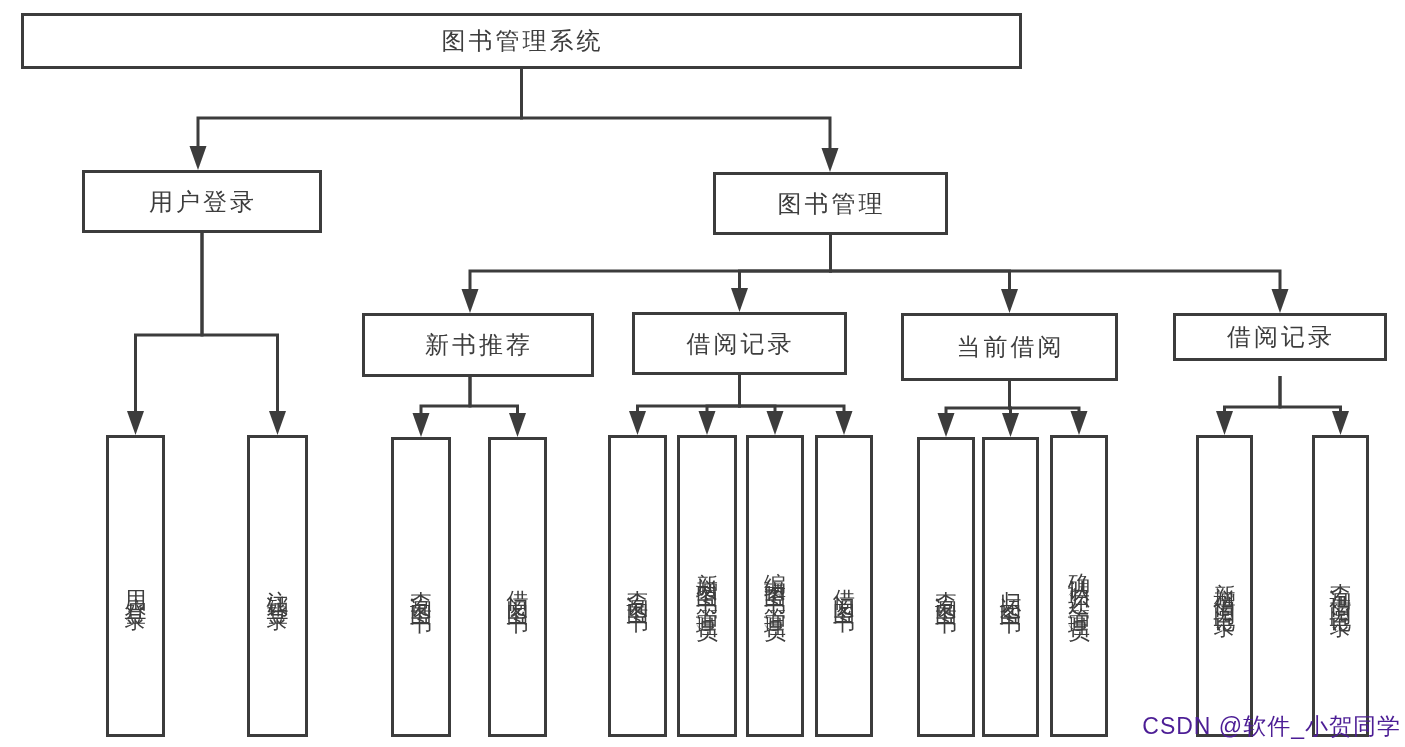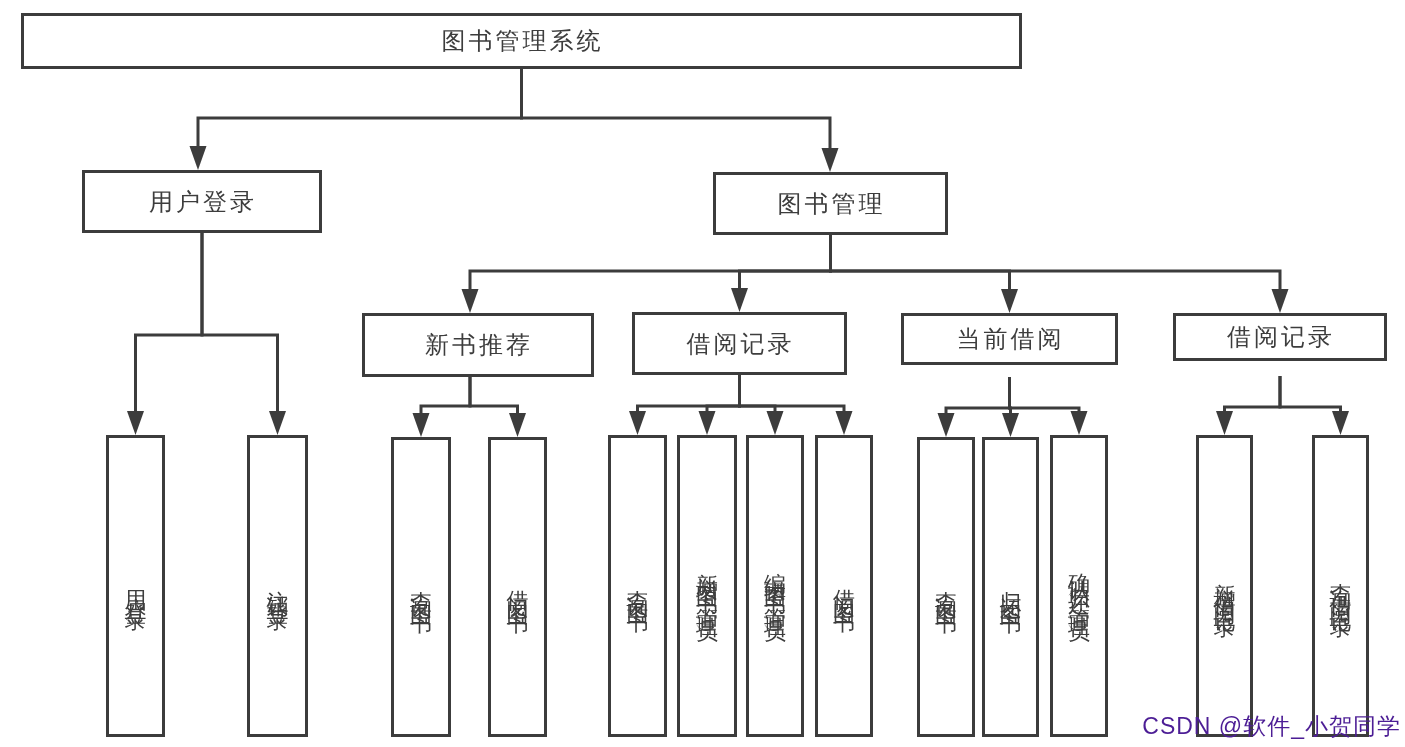--- a/index.html
+++ b/index.html
@@ -112,21 +112,21 @@
       </div>
       <div class="node node-h" style="left: 713px; top: 172px; width: 235px; height: 63px;">
         <span class="lbl">图书管理</span>
       </div>
       <div class="node node-h" style="left: 362px; top: 313px; width: 232px; height: 64px;">
         <span class="lbl">新书推荐</span>
       </div>
       <div class="node node-h" style="left: 632px; top: 312px; width: 215px; height: 63px;">
         <span class="lbl">借阅记录</span>
       </div>
-      <div class="node node-h" style="left: 901px; top: 313px; width: 217px; height: 52px;">
+      <div class="node node-h" style="left: 901px; top: 313px; width: 217px; height: 68px;">
         <span class="lbl">当前借阅</span>
       </div>
       <div class="node node-h" style="left: 1173px; top: 313px; width: 214px; height: 48px;">
         <span class="lbl">借阅记录</span>
       </div>
       <div class="node node-v" style="left: 106px; top: 435px; width: 59px; height: 302px;">
         <span class="lbl">用户登录</span>
       </div>
       <div class="node node-v" style="left: 247px; top: 435px; width: 61px; height: 302px;">
         <span class="lbl">注销登录</span>

